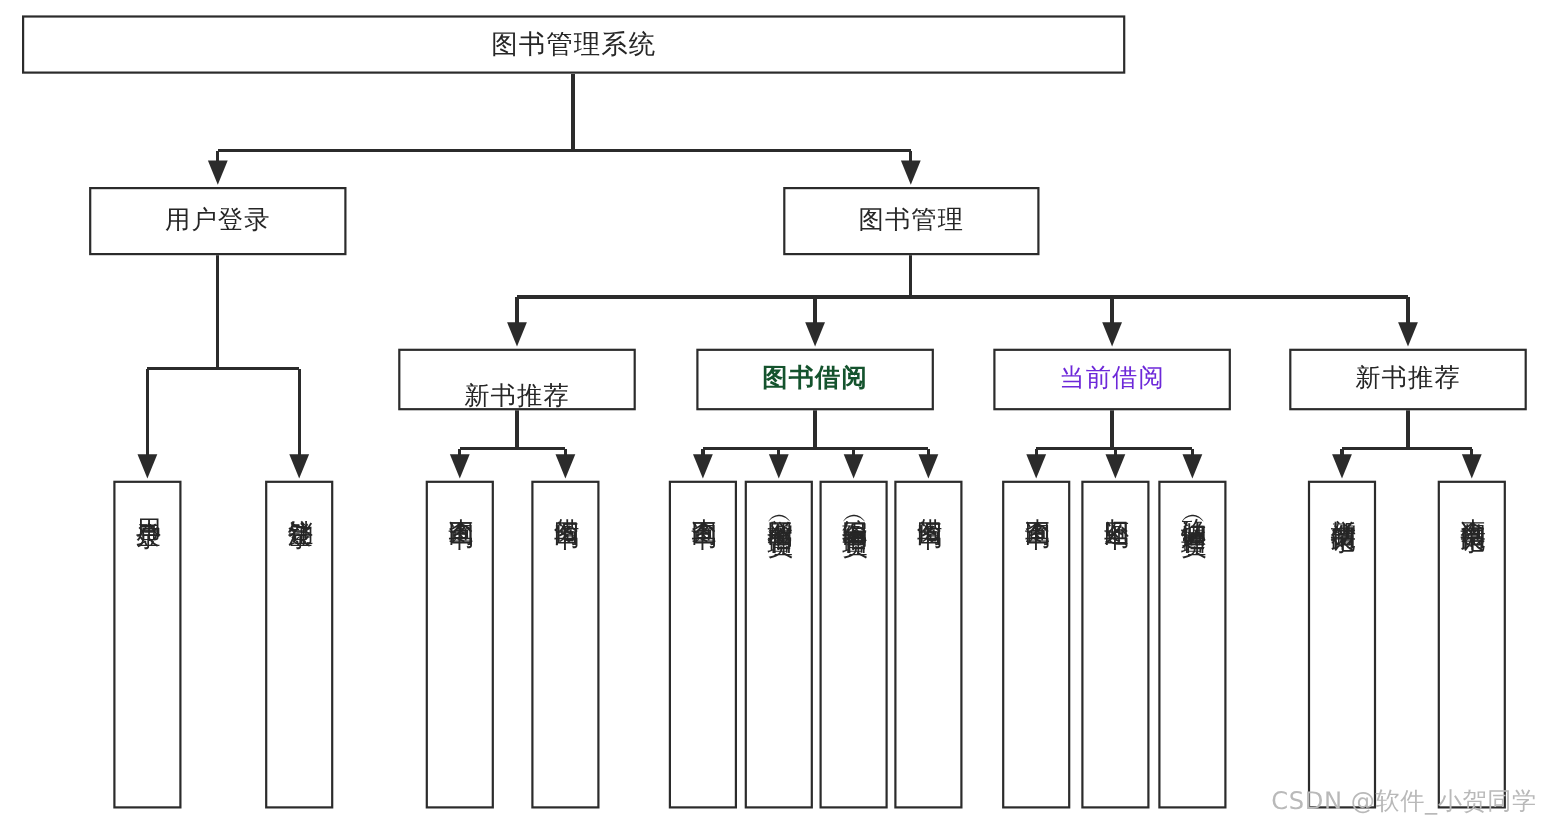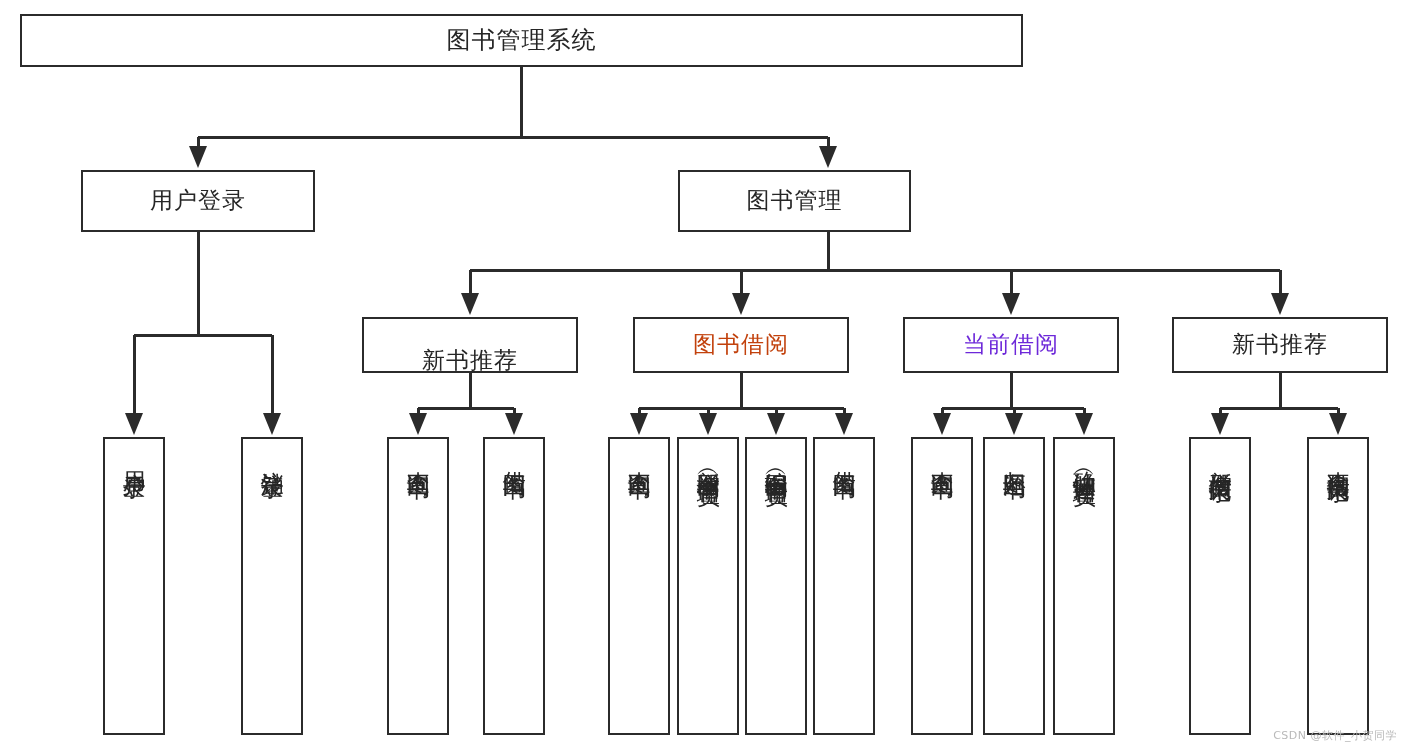--- a/index.html
+++ b/index.html
@@ -53,21 +53,21 @@
     line-height: 1.28;
     letter-spacing: 2px;
     white-space: nowrap;
     display: block;
   }
   #root-node .node-label { font-size: 24px; }
   #watermark {
     position: absolute;
     right: 8px;
     bottom: 4px;
-    font-size: 11px;
+    font-size: 22px;
     color: #b9b9b9;
     white-space: nowrap;
     letter-spacing: 0.5px;
   }
 </style>
 </head>
 <body>
 
 <div id="diagram-root">
 
@@ -126,28 +126,28 @@
       <polygon points="1329,413 1347,413 1338,435" fill="#2b2b2b"></polygon>
     </svg>
 
   <div id="node-layer">
       <div class="node horiz" id="root-node" style="left: 20px; top: 14px; width: 1003px; height: 53px; border-color: rgb(43, 43, 43);">
         <span class="node-label" style="color: rgb(38, 38, 38);">图书管理系统</span>
       </div>
       <div class="node horiz" id="" style="left: 81px; top: 170px; width: 234px; height: 62px; border-color: rgb(43, 43, 43);">
         <span class="node-label" style="color: rgb(38, 38, 38);">用户登录</span>
       </div>
-      <div class="node horiz" id="" style="left: 678px; top: 170px; width: 233px; height: 62px; border-color: rgb(43, 43, 43);">
+      <div class="node horiz" id="" style="left: 712px; top: 170px; width: 233px; height: 62px; border-color: rgb(43, 43, 43);">
         <span class="node-label" style="color: rgb(38, 38, 38);">图书管理</span>
       </div>
       <div class="node horiz" id="" style="left: 362px; top: 317px; width: 216px; height: 56px; border-color: rgb(43, 43, 43);">
         <span class="node-label" style="color: rgb(38, 38, 38); margin-top: 32px;">新书推荐</span>
       </div>
       <div class="node horiz" id="" style="left: 633px; top: 317px; width: 216px; height: 56px; border-color: rgb(43, 43, 43);">
-        <span class="node-label" style="color: #c2410c;">图书借阅</span>
+        <span class="node-label" style="color: #14532d; font-weight: bold;">图书借阅</span>
       </div>
       <div class="node horiz" id="" style="left: 903px; top: 317px; width: 216px; height: 56px; border-color: rgb(43, 43, 43);">
         <span class="node-label" style="color: #6d28d9;">当前借阅</span>
       </div>
       <div class="node horiz" id="" style="left: 1172px; top: 317px; width: 216px; height: 56px; border-color: rgb(43, 43, 43);">
         <span class="node-label" style="color: rgb(38, 38, 38);">新书推荐</span>
       </div>
       <div class="node vert" id="" style="left: 103px; top: 437px; width: 62px; height: 298px; border-color: rgb(43, 43, 43);">
         <span class="node-label" style="color: rgb(38, 38, 38);">用户登录</span>
       </div>

